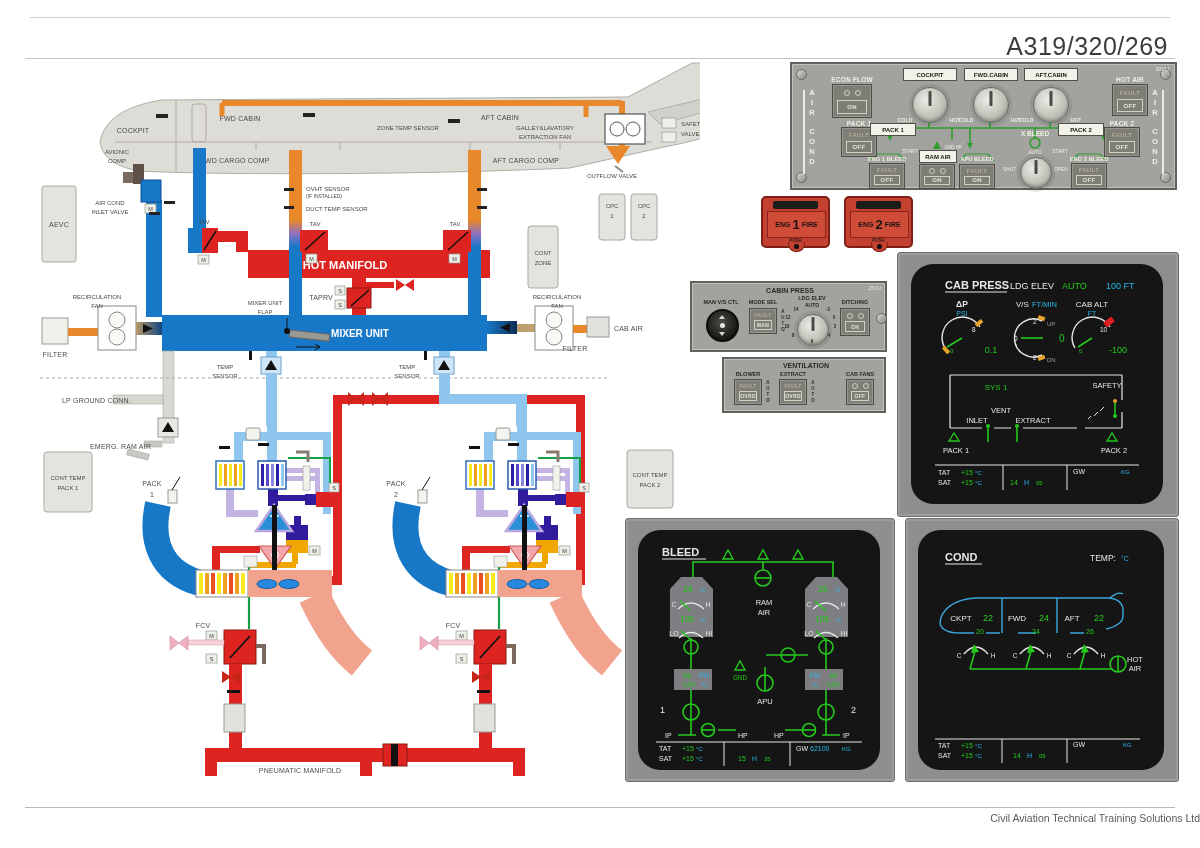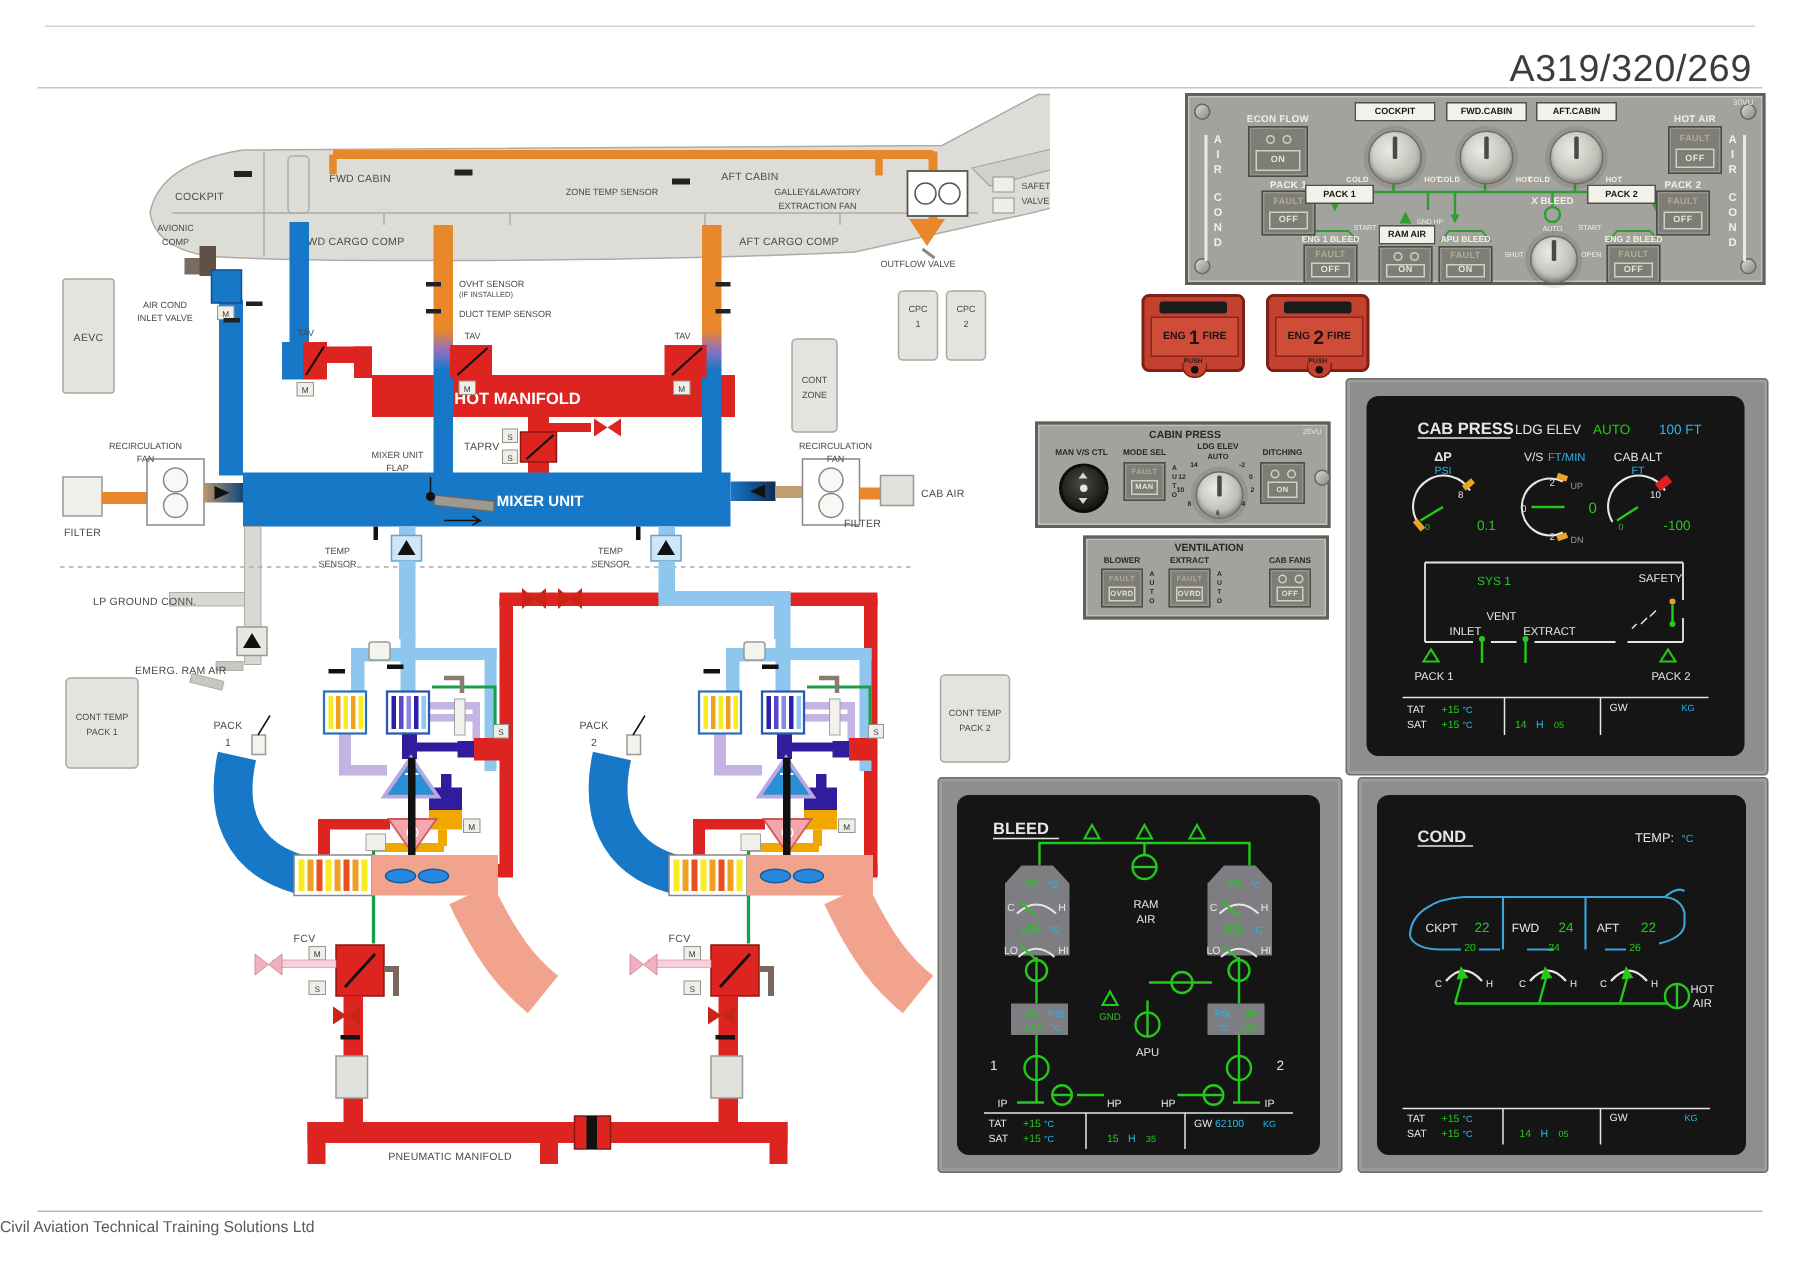--- a/index.html
+++ b/index.html
@@ -1,20 +1,20 @@
 <!DOCTYPE html>
 <html><head>
 <meta charset="utf-8">
 <style>
   html,body{margin:0;padding:0;background:#fff}
   .page{position:relative;width:1200px;height:848px;background:#fff;font-family:"Liberation Sans",sans-serif;overflow:hidden}
   .t{position:absolute;white-space:nowrap}
   .rule{position:absolute;height:1px;background:#cfcfc9}
   .title{position:absolute;right:32px;top:32px;font-size:25px;color:#3c3c3a;letter-spacing:.5px}
-  .pagefoot{position:absolute;left:0;right:0;top:812px;text-align:left;font-size:10.5px;color:#5a5a56}
+  .pagefoot{position:absolute;left:0;right:0;top:812px;text-align:right;font-size:10.5px;color:#5a5a56}
   
   .panel{position:absolute;background:#a2a29e;border:2px solid #61615b;box-sizing:border-box;box-shadow:inset 0 0 0 1px #c2c2bc}
   .scr{position:absolute;width:9px;height:9px;border-radius:50%;background:linear-gradient(135deg,#d8d8d2,#8a8a84);border:1px solid #686862}
   .pl{position:absolute;color:#f0f0e2;font-size:6.5px;font-weight:bold;letter-spacing:.2px;white-space:nowrap;transform:translateX(-50%)}
   .cl{position:absolute;color:#2a2a22;font-size:5.5px;font-weight:bold;white-space:nowrap;transform:translateX(-50%)}
   .kb{position:absolute;background:#7e7e76;border:1px solid #4d4d47;box-shadow:inset 0 0 0 1px #96968e;display:flex;flex-direction:column;padding:2px;box-sizing:border-box}
   .kb .r{flex:1;display:flex;align-items:center;justify-content:center;font-size:6px;letter-spacing:.3px;color:#e4e4d4;font-weight:bold}
   .kb .bx{border:1px solid #cfcfc2;margin:1px 2px}
   .kb .dim{color:#b0ac96}
   .dots{flex:1;display:flex;gap:5px;align-items:center;justify-content:center}
@@ -29,21 +29,21 @@
   
   .fire{position:absolute;width:69px;height:52px;background:#c44030;border:2px solid #7e2014;border-radius:5px;box-sizing:border-box}
   .fire .bar{position:absolute;left:10px;top:3px;width:45px;height:8px;background:#1c1c1a;border-radius:2px}
   .fire .face{position:absolute;left:4px;top:13px;width:57px;height:25px;background:#cf4c38;border:1px solid #8a2418;display:flex;align-items:center;justify-content:center;gap:2px;color:#201210;font-weight:bold}
   .fire .face .s{font-size:7px}.fire .face .n{font-size:13px}
   .fire .push{position:absolute;left:0;right:0;top:40px;text-align:center;font-size:4.5px;color:#2a1a14;font-weight:bold}
   .fire .tab{position:absolute;left:25px;top:44px;width:15px;height:9px;background:#c44030;border:1px solid #7e2014;border-top:none;border-radius:0 0 8px 8px}
   .fire .tab i{position:absolute;left:5px;top:2px;width:5px;height:5px;border-radius:50%;background:#111}
   
   .ecam-outer{position:absolute;background:#8e8e8c;border:1px solid #6e6e6c;border-radius:3px;box-shadow:inset 0 0 0 2px #9c9c9a}
-  .ecam{position:absolute;background:#151515;border-radius:8px}
+  .ecam{position:absolute;background:#151515;border-radius:22px}
   svg text{font-family:"Liberation Sans",sans-serif}
   .toggle{position:absolute;border-radius:50%;background:radial-gradient(circle at 45% 40%,#4a4a44,#141412 75%);border:2px solid #0c0c0a}
   .toggle .c{position:absolute;left:50%;top:50%;width:5px;height:5px;margin:-2.5px;border-radius:50%;background:#e8e8e0}
   .tri-u{position:absolute;width:0;height:0;border-left:3px solid transparent;border-right:3px solid transparent;border-bottom:4px solid #d8d8d0}
   .tri-d{position:absolute;width:0;height:0;border-left:3px solid transparent;border-right:3px solid transparent;border-top:4px solid #d8d8d0}
 </style>
 </head>
 <body>
 
 <div class="page">

